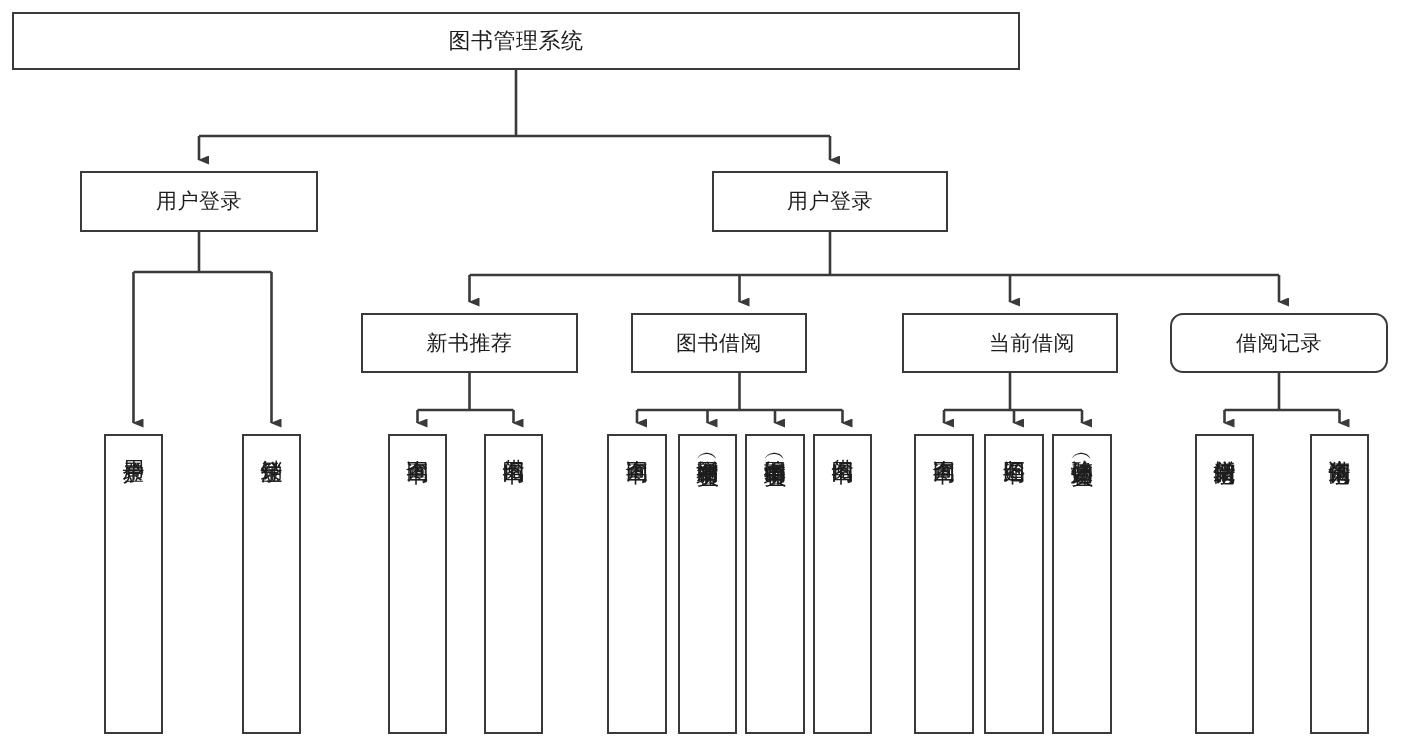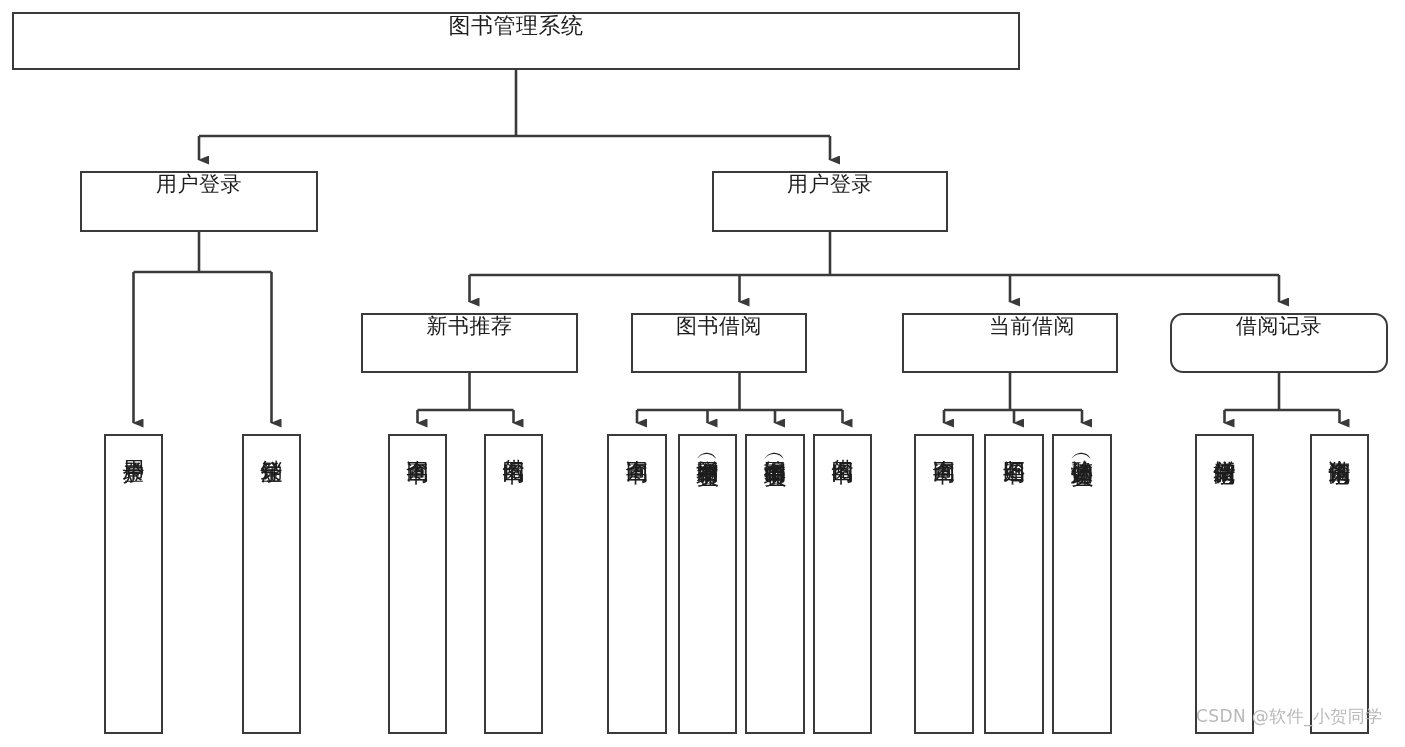--- a/index.html
+++ b/index.html
@@ -24,21 +24,21 @@
     width: 1405px;
     height: 747px;
     pointer-events: none;
   }
   .node {
     position: absolute;
     box-sizing: border-box;
     background: #ffffff;
     border: 2px solid #3a3a3a;
     display: flex;
-    align-items: flex-start;
+    align-items: center;
     justify-content: center;
     overflow: hidden;
   }
   .node .label {
     color: #1d1d1d;
     line-height: 1.06;
     text-align: center;
     white-space: nowrap;
   }
   
@@ -175,15 +175,14 @@
         <div class="label">确认归还（管理员）</div>
       </div>
       <div class="node vert" style="left: 1195px; top: 434px; width: 59px; height: 300px;">
         <div class="label">新增借阅记录</div>
       </div>
       <div class="node vert" style="left: 1310px; top: 434px; width: 59px; height: 300px;">
         <div class="label">查询借阅记录</div>
       </div>
     </div>
 
-  <div class="watermark" style="left: 1196px; top: 716px; transform: translateY(-50%);">CSDN @软件_小贺同学</div>
 
 </div>
 
 </body></html>

